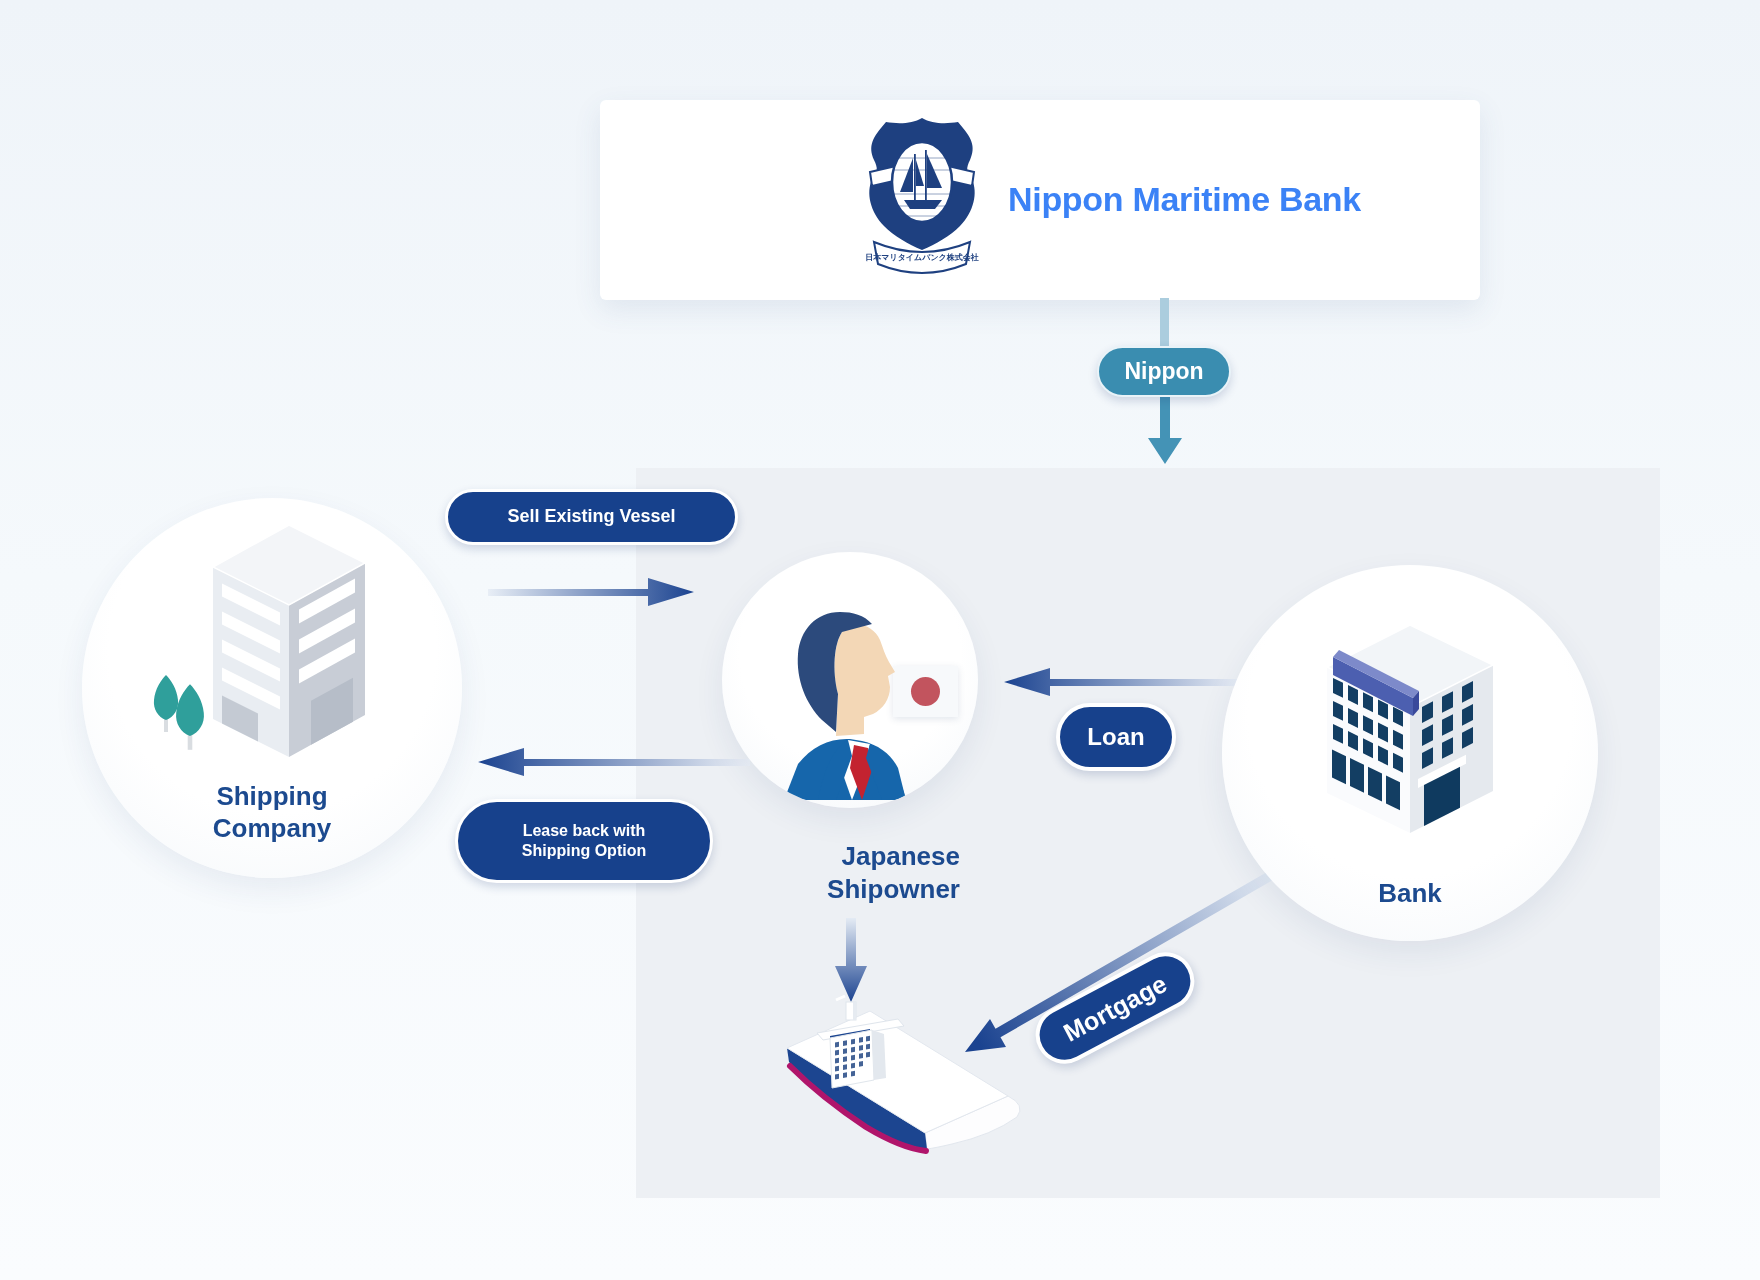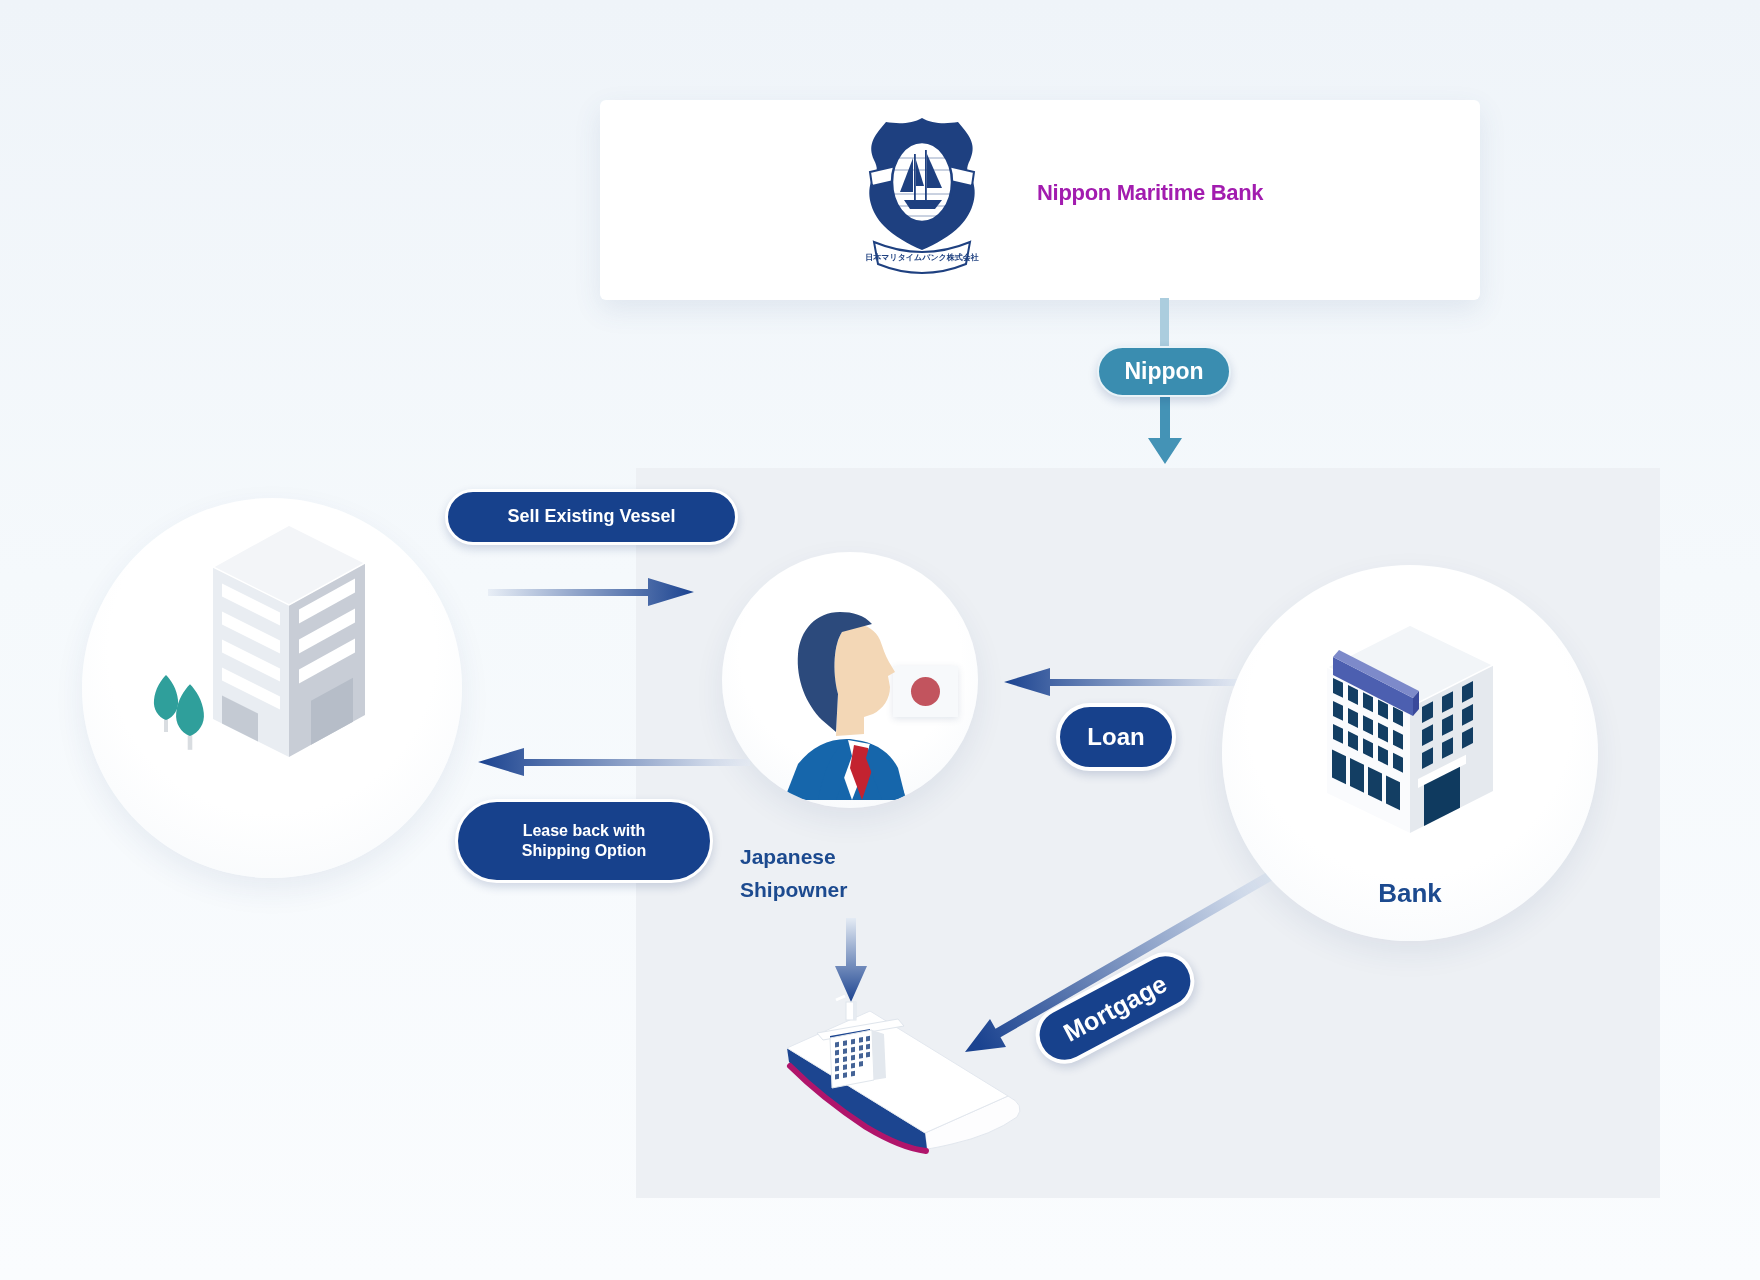--- a/index.html
+++ b/index.html
@@ -11,22 +11,22 @@
   }
   .stage { position:absolute; inset:0; }
 
   
   .panel { position:absolute; left:636px; top:468px; width:1024px; height:730px; background:#edf0f4; }
 
   
   .header-card { position:absolute; left:600px; top:100px; width:880px; height:200px;
     background:#ffffff; border-radius:6px; box-shadow:0 10px 28px rgba(60,90,140,0.10); }
   .crest { position:absolute; left:262px; top:16px; width:120px; height:170px; }
-  .header-title { position:absolute; left:408px; top:80px; font-size:22px; font-weight:800;
-    color:#a21caf; letter-spacing:-0.3px; white-space:nowrap;margin-left:29px; }
+  .header-title { position:absolute; left:408px; top:80px; font-size:34px; font-weight:800;
+    color:#3b82f6; letter-spacing:-0.3px; white-space:nowrap; }
 
   
   .connector-top { position:absolute; left:1160px; top:298px; width:9px; height:52px; background:#abcdde; }
   .pill { position:absolute; display:flex; flex-direction:column; align-items:center; justify-content:center;
     background:#17418c; color:#ffffff; font-weight:700; border-radius:999px;
     border:3px solid #ffffff; box-shadow:0 4px 10px rgba(20,50,110,0.18); text-align:center; line-height:1.22; }
   .pill-broking { left:1097px; top:346px; width:134px; height:51px; background:#3a8db0;
     border:2px solid #e9f3f8; font-size:23px; }
   .pill-sell { left:445px; top:489px; width:293px; height:56px; font-size:18px; }
   .pill-lease { left:455px; top:799px; width:258px; height:84px; font-size:16px;text-align:right; }
@@ -38,22 +38,22 @@
   .node-circle { position:absolute; border-radius:50%; overflow:hidden;
     background:radial-gradient(circle at 50% 40%, #ffffff 55%, #f8fafc 82%, #eef2f7 100%);
     box-shadow:0 12px 30px rgba(40,70,120,0.08); }
   .circle-shipping { left:82px; top:498px; width:380px; height:380px; }
   .circle-owner { left:722px; top:552px; width:256px; height:256px; }
   .circle-bank { left:1222px; top:565px; width:376px; height:376px; }
   .node-label { position:absolute; width:100%; text-align:center; font-weight:800; color:#1c4a8f;
     font-size:26px; line-height:32px; }
   .label-shipping { top:282px; }
   .label-bank { top:312px; }
-  .owner-label { position:absolute; left:740px; top:840px; width:220px; text-align:left;
-    font-weight:800; color:#1c4a8f; font-size:21px; line-height:33px; }
+  .owner-label { position:absolute; left:740px; top:840px; width:220px; text-align:right;
+    font-weight:800; color:#1c4a8f; font-size:26px; line-height:33px; }
 
   .flag { position:absolute; left:171px; top:114px; width:65px; height:51px; background:#f7f9fb;
     box-shadow:0 2px 7px rgba(50,80,120,0.14); display:flex; align-items:center; justify-content:center; }
   .flag-dot { width:29px; height:29px; border-radius:50%; background:#c2545e; }
 
   svg { position:absolute; display:block; }
   .svg-person { left:52px; top:36px; }
   .svg-arrow, .svg-ship, .svg-building { pointer-events:none; }
 </style>
 </head>
@@ -203,20 +203,24 @@
       </g>
       <g transform="translate(84,222)">
         <rect x="-2" y="-2" width="4" height="14" fill="#d9dde1"></rect>
         <path d="M0,0 C-8,-3 -13,-11 -12,-20 C-11,-31 -5,-40 0,-45 C5,-40 11,-31 12,-20 C13,-11 8,-3 0,0 Z" fill="#2f9f9b"></path>
       </g>
       <g transform="translate(108,238) scale(1.15)">
         <rect x="-2" y="-2" width="4" height="14" fill="#d9dde1"></rect>
         <path d="M0,0 C-8,-3 -13,-11 -12,-20 C-11,-31 -5,-40 0,-45 C5,-40 11,-31 12,-20 C13,-11 8,-3 0,0 Z" fill="#2f9f9b"></path>
       </g>
     </svg>
+    <div class="node-label label-shipping">
+      <div>Shipping</div>
+      <div>Company</div>
+    </div>
   </div>
 
   <div class="node-circle circle-owner">
     <div class="flag">
         <div class="flag-dot"></div>
       </div>
     <svg class="svg-person" width="136" height="212" viewBox="0 0 136 212">
       <path d="M68,40 C84,32 100,38 106,52 C109,60 111,67 115,74 L121,84 L114,88 L116,99 C116,111 109,121 99,126 L90,129 L90,146 L62,148 L64,106 C58,84 60,56 68,44 Z" fill="#f3d7b6"></path>
       <path d="M66,24 C42,24 26,42 24,66 C22,92 32,116 48,132 L62,144 L64,106 C58,82 60,56 68,44 L98,36 C90,27 79,24 66,24 Z" fill="#2c4a7c"></path>
       <path d="M10,212 L24,176 C38,158 56,150 76,151 L88,153 C106,157 118,168 124,180 L132,212 Z" fill="#1666ab"></path>

